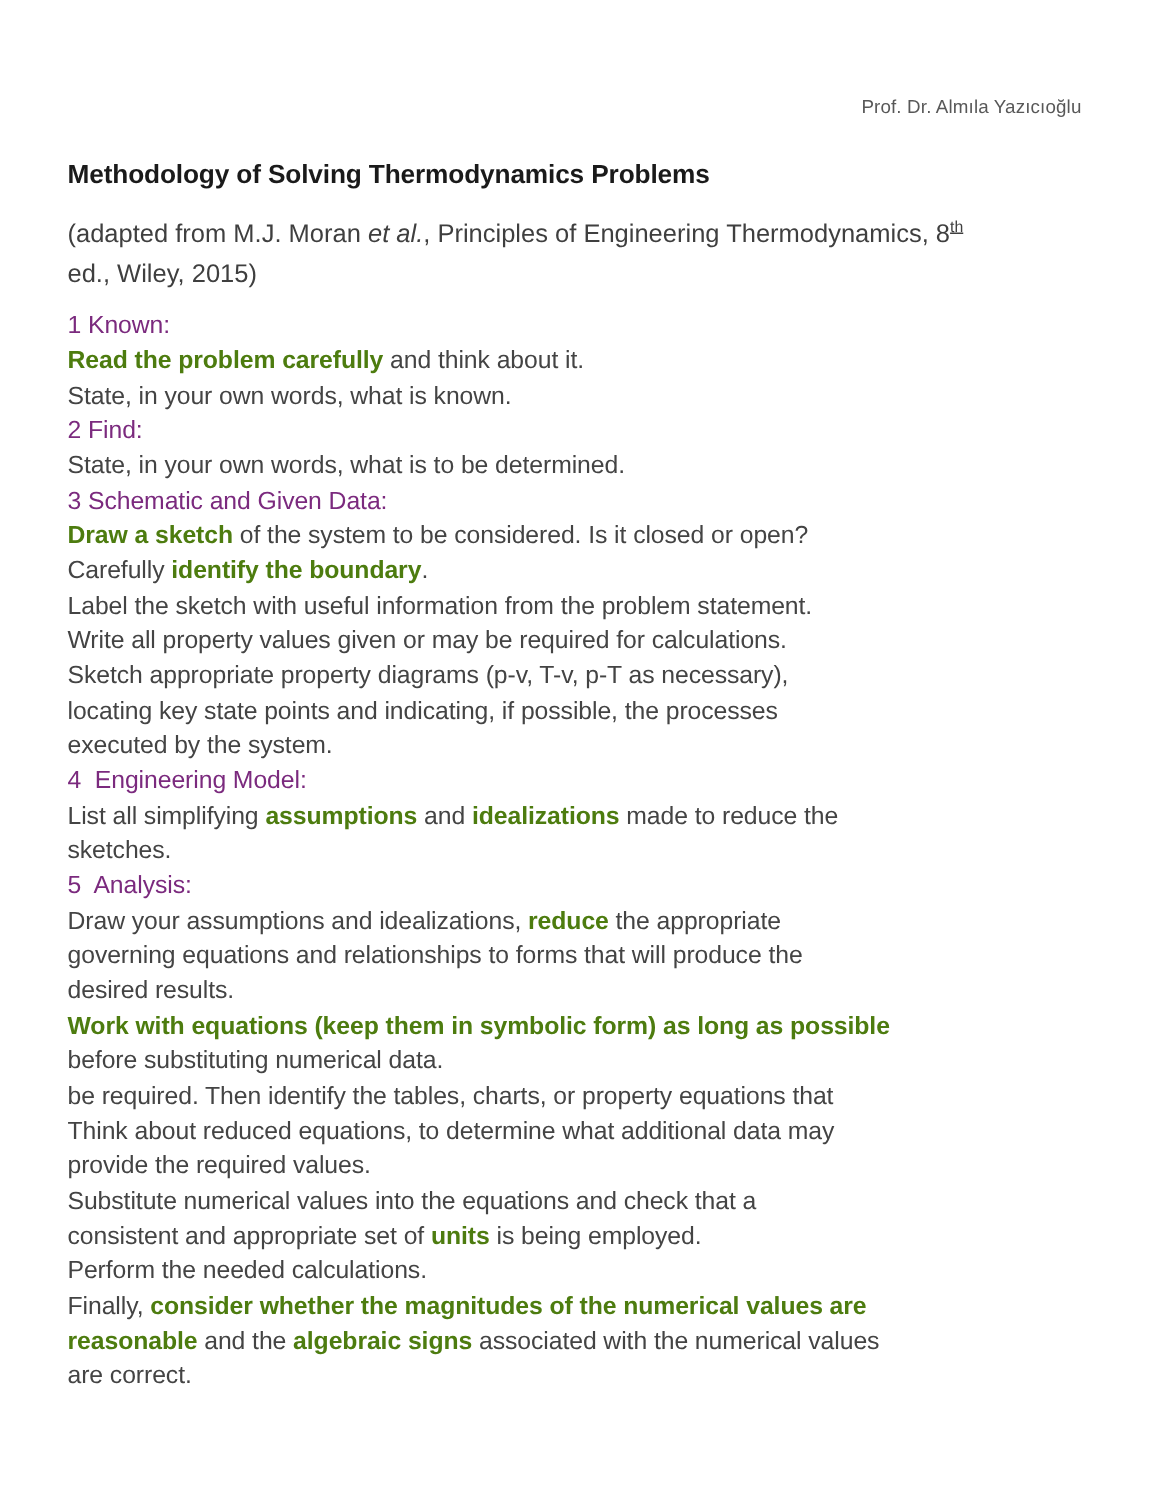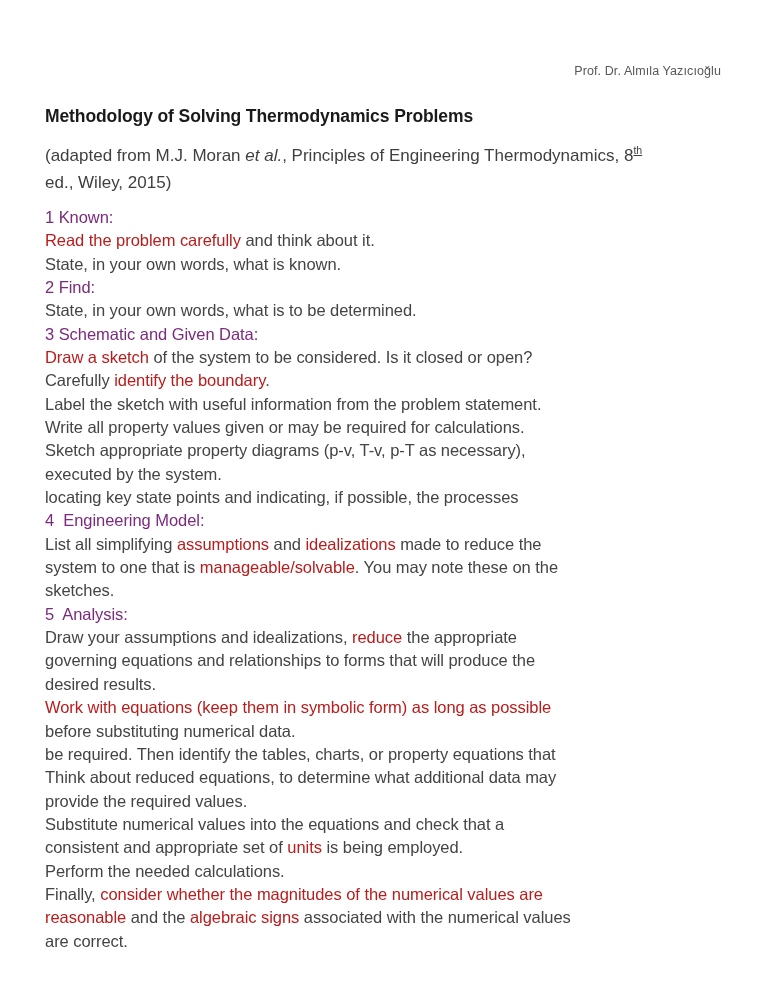--- a/index.html
+++ b/index.html
@@ -70,22 +70,22 @@
   }
   .body-line {
     font-size: 16.5px;
     color: #444444;
     margin: 0;
     line-height: 1.415;
     letter-spacing: -0.05px;
   }
   .body-line b,
   .body-line strong {
-    font-weight: normal;
-    color: #b91c1c;
+    font-weight: bold;
+    color: #4d7c0f;
   }
 </style>
 </head>
 <body>
 
 <div class="page">
 
   <div class="header-attribution">Prof. Dr. Almıla Yazıcıoğlu</div>
 
   <div class="content">
@@ -101,25 +101,24 @@
         <div class="body-line"><b>Read the problem carefully</b><span> and think about it.</span></div>
         <div class="body-line"><span>State, in your own words, what is known.</span></div>
         <div class="section-heading">2 Find:</div>
         <div class="body-line"><span>State, in your own words, what is to be determined.</span></div>
         <div class="section-heading">3 Schematic and Given Data:</div>
         <div class="body-line"><b>Draw a sketch</b><span> of the system to be considered. Is it closed or open?</span></div>
         <div class="body-line"><span>Carefully </span><b>identify the boundary</b><span>.</span></div>
         <div class="body-line"><span>Label the sketch with useful information from the problem statement.</span></div>
         <div class="body-line"><span>Write all property values given or may be required for calculations.</span></div>
         <div class="body-line"><span>Sketch appropriate property diagrams (p-v, T-v, p-T as necessary),</span></div>
+        <div class="body-line"><span>locating key state points and indicating, if possible, the processes</span></div>
         <div class="body-line"><span>executed by the system.</span></div>
-        <div class="body-line"><span>locating key state points and indicating, if possible, the processes</span></div>
         <div class="section-heading">4  Engineering Model:</div>
         <div class="body-line"><span>List all simplifying </span><b>assumptions</b><span> and </span><b>idealizations</b><span> made to reduce the</span></div>
-        <div class="body-line"><span>system to one that is </span><b>manageable/solvable</b><span>. You may note these on the</span></div>
         <div class="body-line"><span>sketches.</span></div>
         <div class="section-heading">5  Analysis:</div>
         <div class="body-line"><span>Draw your assumptions and idealizations, </span><b>reduce</b><span> the appropriate</span></div>
         <div class="body-line"><span>governing equations and relationships to forms that will produce the</span></div>
         <div class="body-line"><span>desired results.</span></div>
         <div class="body-line"><b>Work with equations (keep them in symbolic form) as long as possible</b></div>
         <div class="body-line"><span>before substituting numerical data.</span></div>
         <div class="body-line"><span>be required. Then identify the tables, charts, or property equations that</span></div>
         <div class="body-line"><span>Think about reduced equations, to determine what additional data may</span></div>
         <div class="body-line"><span>provide the required values.</span></div>

